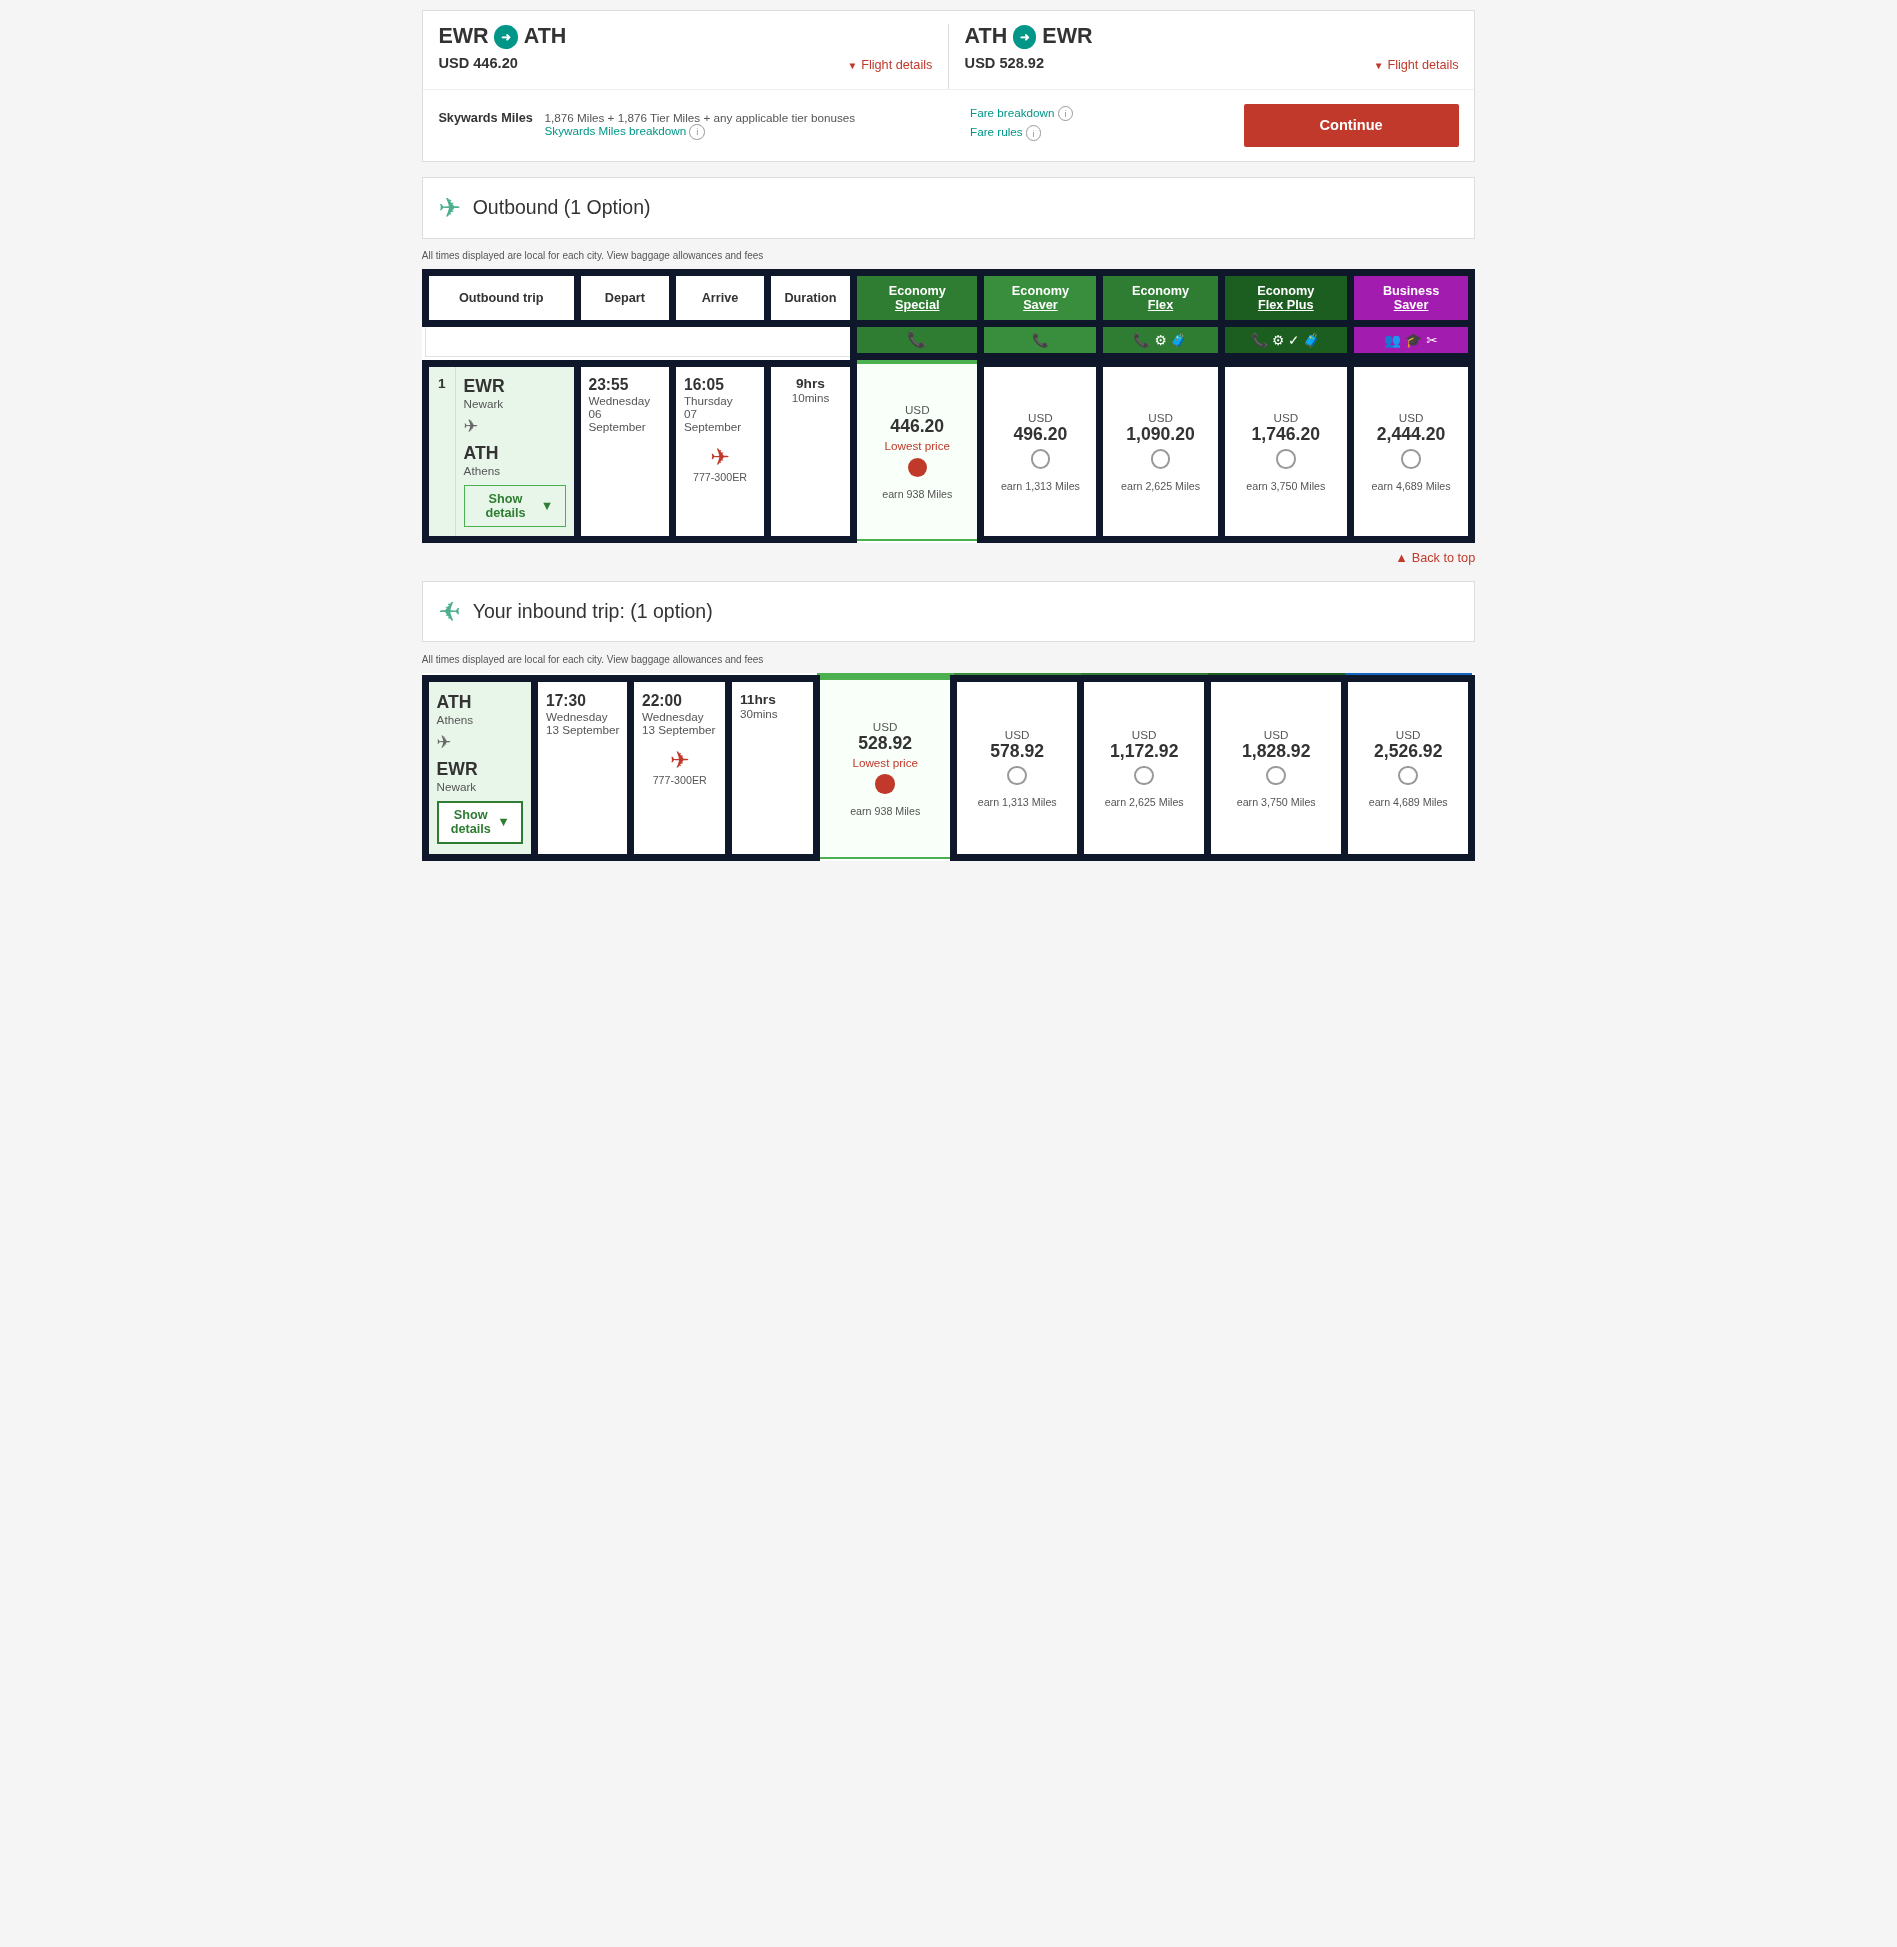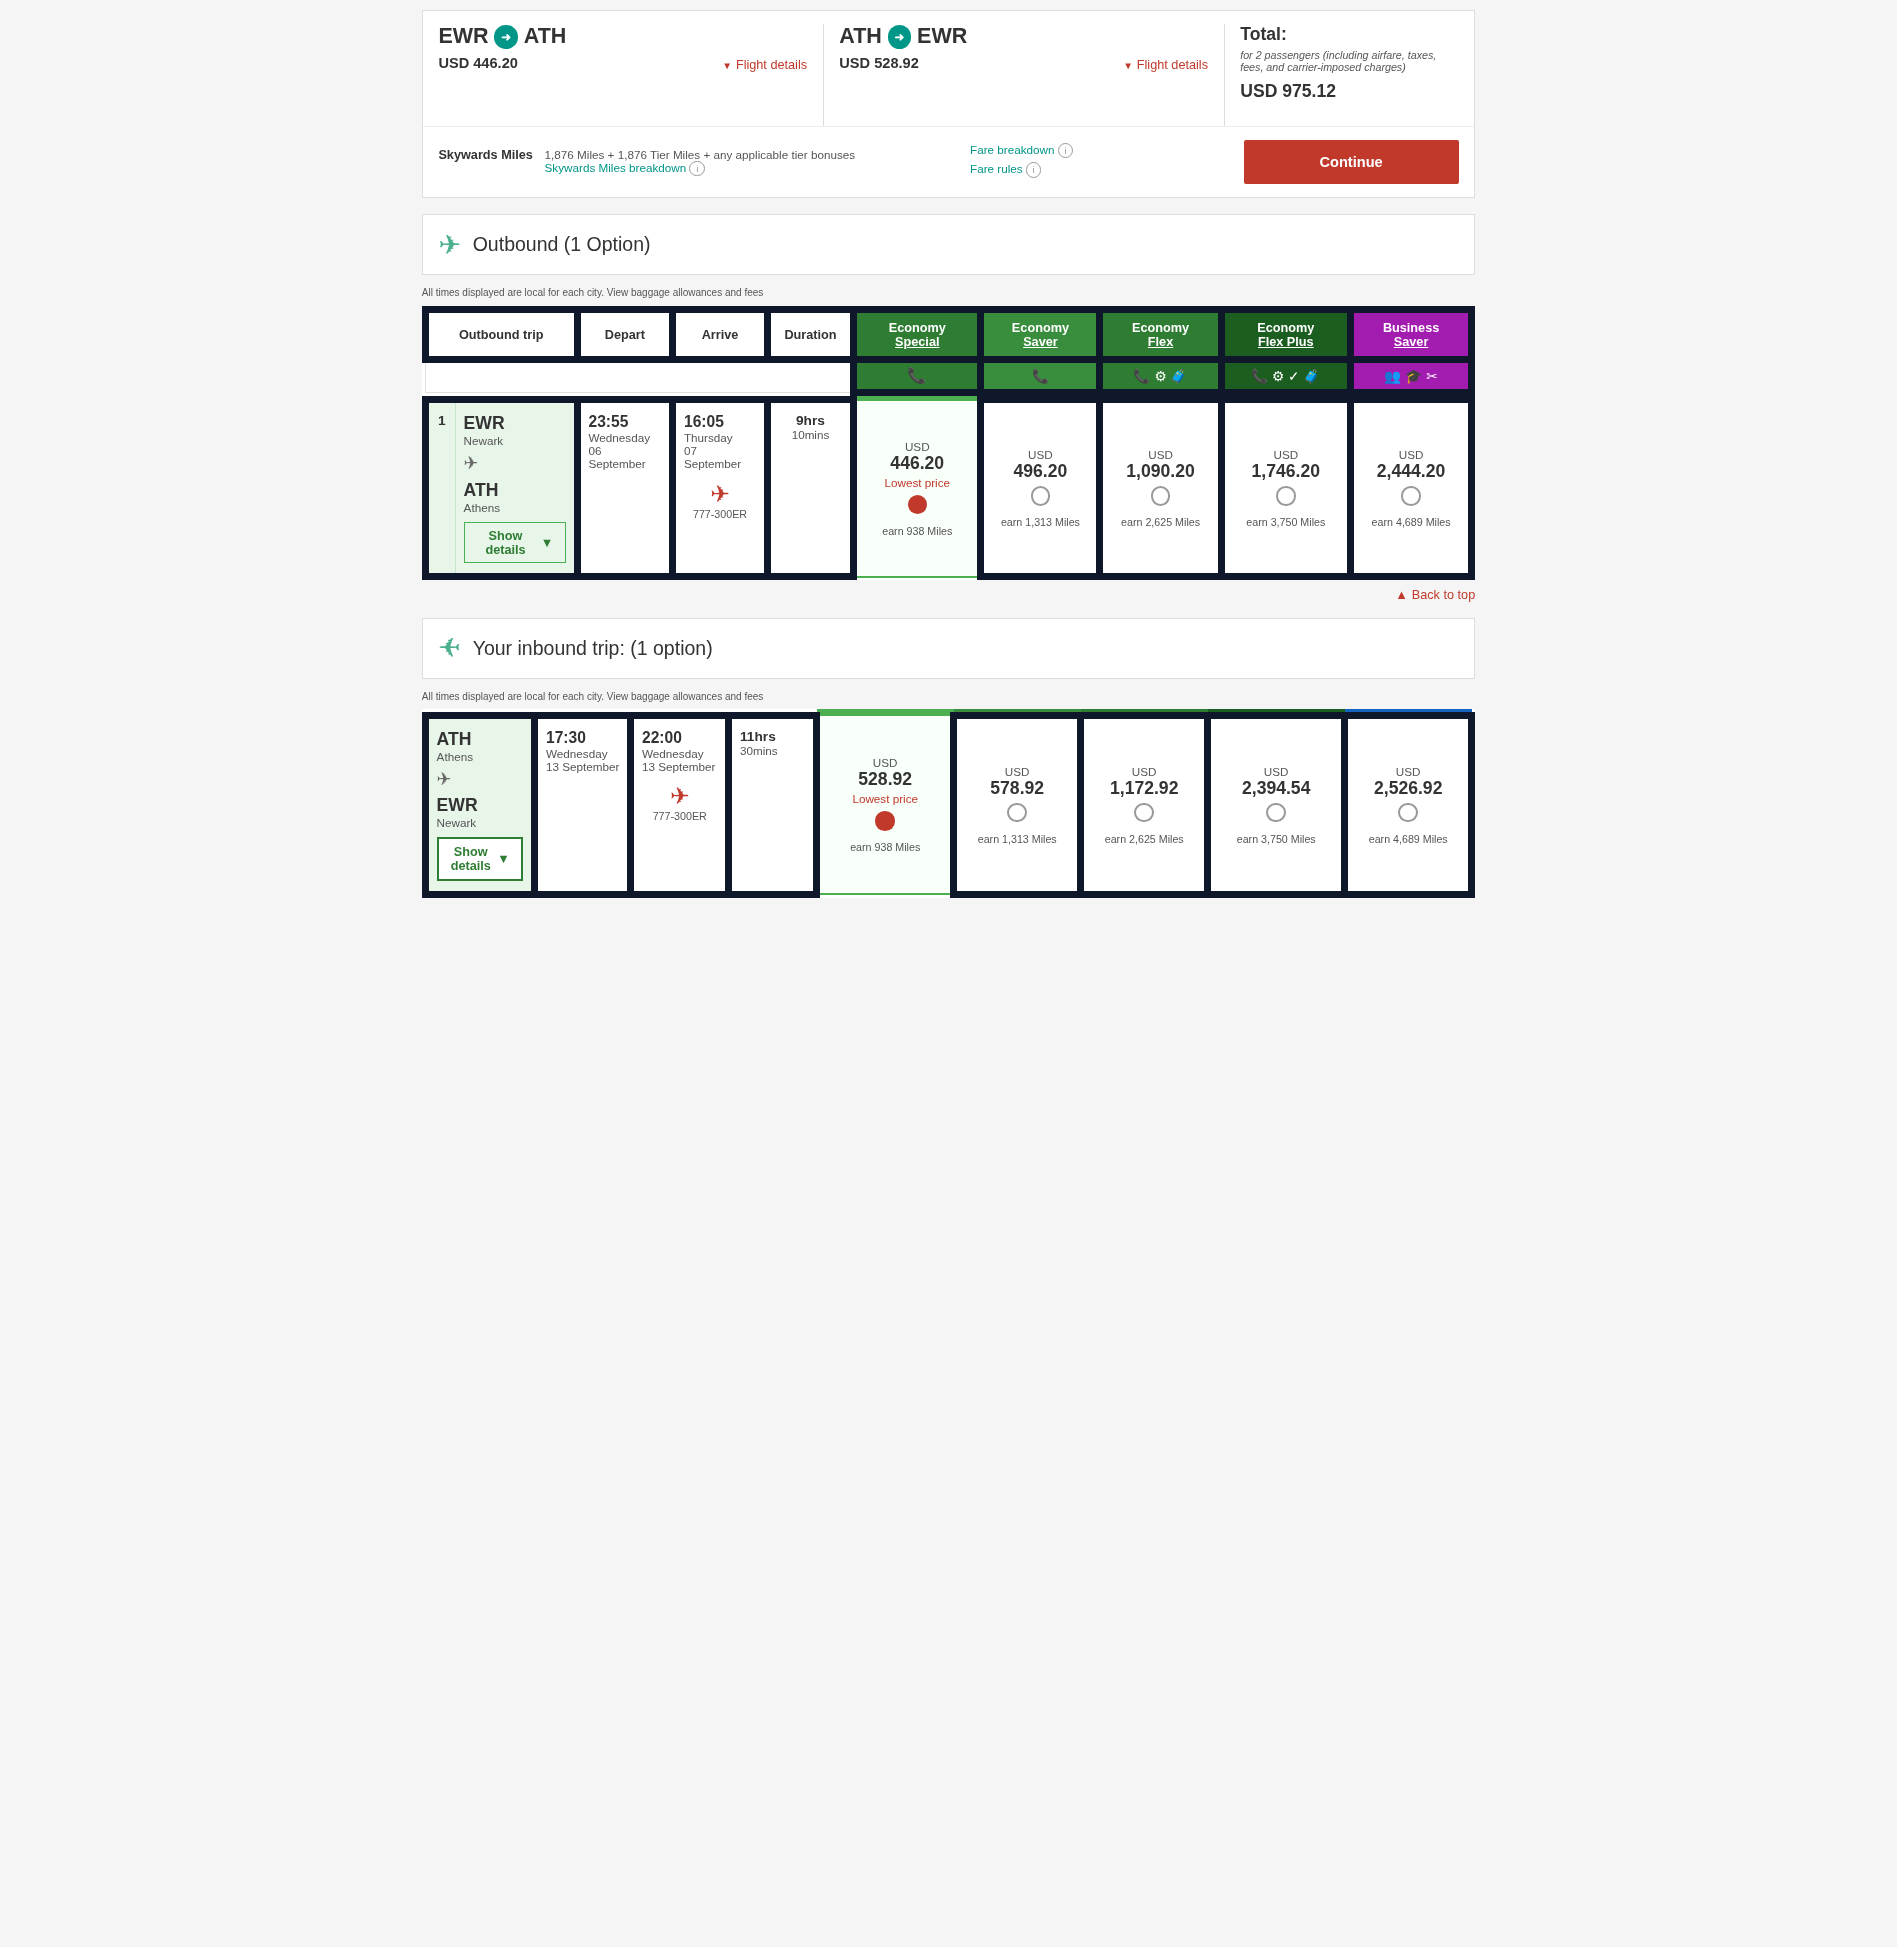--- a/index.html
+++ b/index.html
@@ -324,25 +324,20 @@
         </div>
         <div class="seg-price-row">
           <span class="price-line">USD 528.92</span>
           <a class="flight-details-link">
             <span class="chevron-down">▼</span>
             <span>Flight details</span>
           </a>
         </div>
       </div>
 
-      <div class="total-block">
-        <div class="total-label">Total:</div>
-        <div class="total-note"><em>for 2 passengers (including airfare, taxes, fees, and carrier-imposed charges)</em></div>
-        <div class="total-price">USD 975.12</div>
-      </div>
     </div>
 
     <div class="summary-bottom">
 
       <div class="skywards-block">
         <div class="skywards-label">Skywards Miles</div>
         <div class="skywards-content">
           <div>1,876 Miles + 1,876 Tier Miles + any applicable tier bonuses</div>
           <a class="skywards-link">
             <span>Skywards Miles breakdown</span>
@@ -602,21 +597,21 @@
 
         <td class="price-cell" style="width:127px;">
           <div class="price-usd">USD</div>
           <div class="price-amount">1,172.92</div>
           <div><span class="radio-circle"></span></div>
           <div class="earn-miles">earn 2,625 Miles</div>
         </td>
 
         <td class="price-cell" style="width:137px;">
           <div class="price-usd">USD</div>
-          <div class="price-amount">2,394.54</div>
+          <div class="price-amount">1,828.92</div>
           <div><span class="radio-circle"></span></div>
           <div class="earn-miles">earn 3,750 Miles</div>
         </td>
 
         <td class="price-cell" style="width:127px;">
           <div class="price-usd">USD</div>
           <div class="price-amount">2,526.92</div>
           <div><span class="radio-circle"></span></div>
           <div class="earn-miles">earn 4,689 Miles</div>
         </td>

